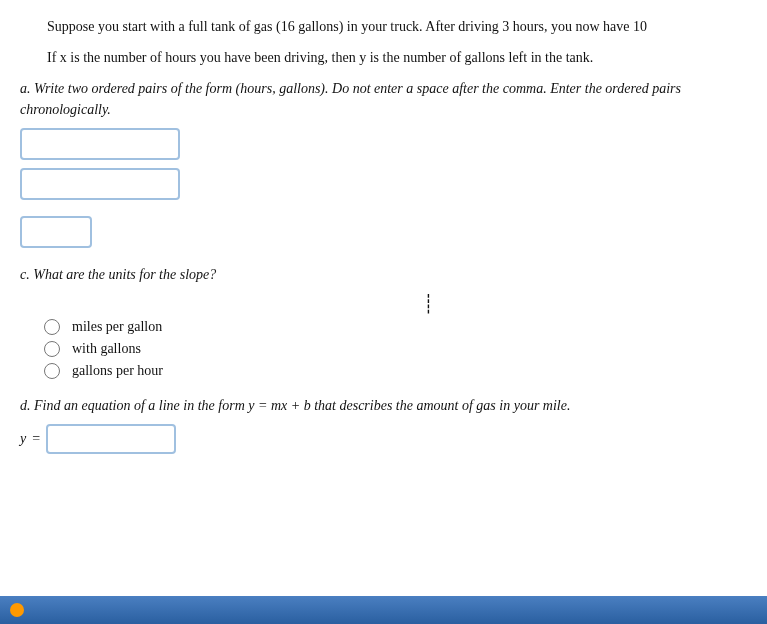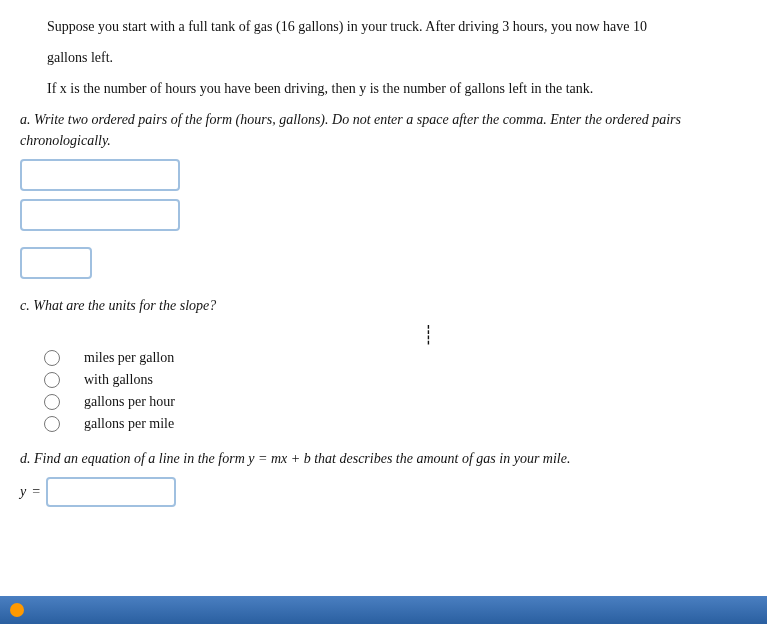--- a/index.html
+++ b/index.html
@@ -64,21 +64,21 @@
 
     .radio-group {
       margin-top: 4px;
       margin-left: 24px;
     }
 
     .radio-option {
       display: flex;
       align-items: flex-start;
       margin-bottom: 6px;
-      gap: 24px;
+      gap: 12px;
       font-size: 14px;
     }
 
     .radio-option input[type="radio"] {
       width: 16px;
       height: 16px;
       cursor: pointer;
       accent-color: #555;
     }
 
@@ -127,21 +127,20 @@
       border-radius: 50%;
       background: #ff9900;
       margin-right: 8px;
     }
   </style>
 </head>
 <body>
 
 <div>
   <p class="intro-text">Suppose you start with a full tank of gas (16 gallons) in your truck. After driving 3 hours, you now have 10</p>
-  <p class="intro-text">gallons left.</p>
   <p class="intro-text">If x is the number of hours you have been driving, then y is the number of gallons left in the tank.</p>
 </div>
 
 <div class="question-block">
   <p class="question-label">a. Write two ordered pairs of the form (hours, gallons). Do not enter a space after the comma. Enter the ordered pairs chronologically.</p>
   <input class="text-input" type="text" style="">
   <input class="text-input" type="text" style="">
 </div>
 
 <div class="question-block">
@@ -161,24 +160,20 @@
       <span>miles per gallon</span>
     </label>
     <label class="radio-option">
       <input type="radio" name="slope-units" style="">
       <span>with gallons</span>
     </label>
     <label class="radio-option">
       <input type="radio" name="slope-units" style="">
       <span>gallons per hour</span>
     </label>
-    <label class="radio-option">
-      <input type="radio" name="slope-units" style="">
-      <span>gallons per mile</span>
-    </label>
   </div>
 </div>
 
 <div class="question-block">
   <p class="question-label">d. Find an equation of a line in the form y = mx + b that describes the amount of gas in your mile.</p>
   <div class="part-d-row">
     <span class="part-d-label">y</span>
     <span class="part-d-equals">=</span>
     <input class="part-d-input" type="text" style="">
   </div>

